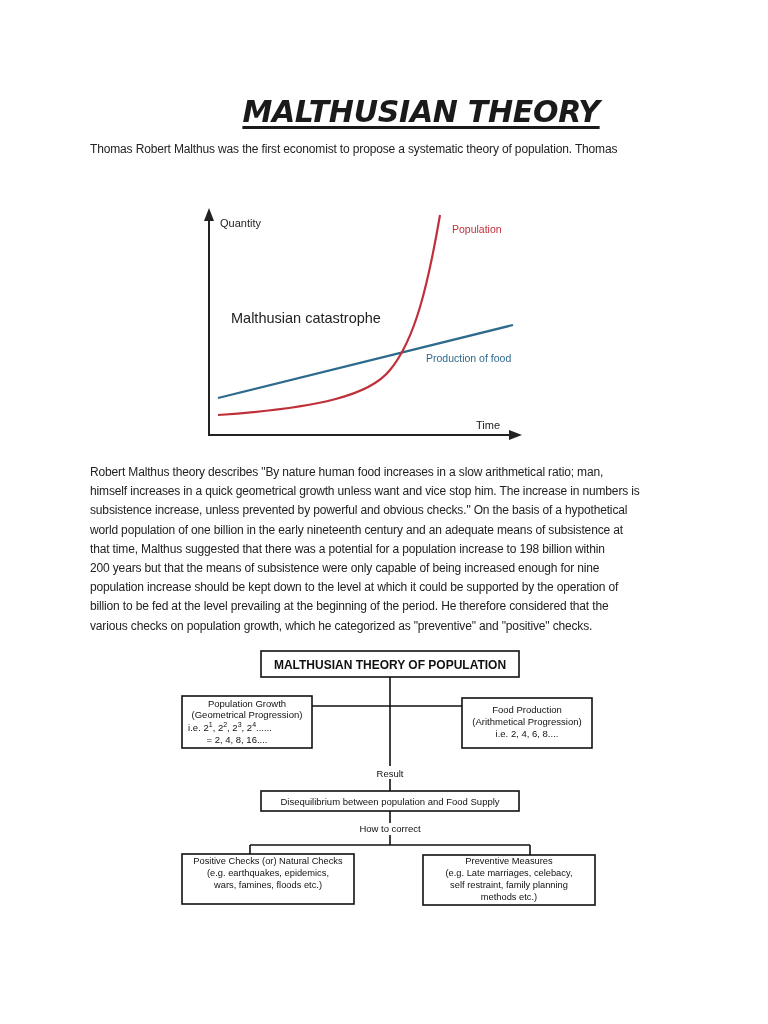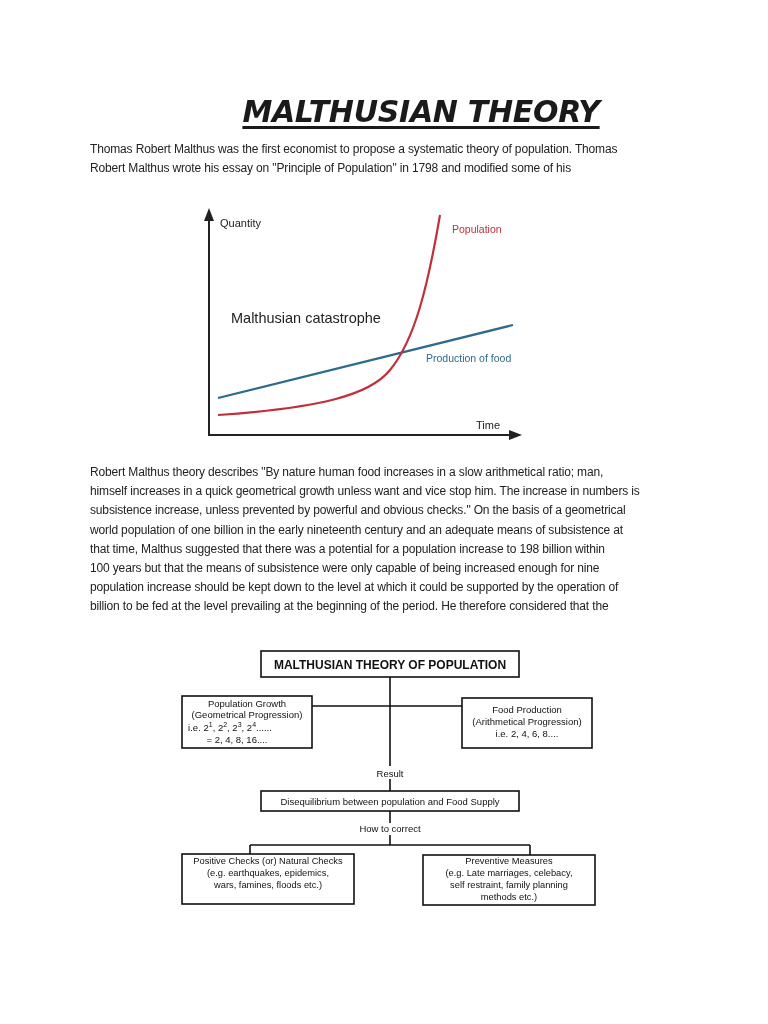--- a/index.html
+++ b/index.html
@@ -13,21 +13,20 @@
   #graph { position: absolute; left: 200px; top: 205px; }
   #flow { position: absolute; left: 170px; top: 648px; }
 </style>
 </head>
 <body>
 
 <div class="title">MALTHUSIAN THEORY</div>
 
 <div class="para" id="p1">
   <span class="ln">Thomas Robert Malthus was the first economist to propose a systematic theory of population. Thomas</span>
-  <span class="ln">Robert Malthus wrote his essay on "Principle of Population" in 1798 and modified some of his</span>
 </div>
 
 <svg id="graph" width="330" height="240" viewBox="0 0 330 240">
   <defs></defs>
 
   <line x1="9" y1="12" x2="9" y2="231" stroke="#222" stroke-width="2"></line>
   <polygon points="9,3 4,16 14,16" fill="#222"></polygon>
   <line x1="9" y1="230" x2="314" y2="230" stroke="#222" stroke-width="2"></line>
   <polygon points="322,230 309,225 309,235" fill="#222"></polygon>
 
@@ -38,26 +37,27 @@
   <text x="20" y="22" font-size="11" fill="#222">Quantity</text>
   <text x="276" y="224" font-size="11" fill="#222">Time</text>
   <text x="31" y="118" font-size="14.5" fill="#222">Malthusian catastrophe</text>
   <text id="pop-label" x="252" y="28" font-size="10.5" fill="#c0303a">Population</text>
   <text id="food-label" x="226" y="157" font-size="10.5" fill="#2e6a8c">Production of food</text>
 </svg>
 
 <div class="para" id="p2">
   <span class="ln">Robert Malthus theory describes "By nature human food increases in a slow arithmetical ratio; man,</span>
   <span class="ln">himself increases in a quick geometrical growth unless want and vice stop him. The increase in numbers is</span>
-  <span class="ln">subsistence increase, unless prevented by powerful and obvious checks." On the basis of a geometrical</span>
+  <span class="ln">subsistence increase, unless prevented by powerful and obvious checks." On the basis of a hypothetical</span>
   <span class="ln">world population of one billion in the early nineteenth century and an adequate means of subsistence at</span>
   <span class="ln">that time, Malthus suggested that there was a potential for a population increase to 198 billion within</span>
-  <span class="ln">100 years but that the means of subsistence were only capable of being increased enough for nine</span>
+  <span class="ln">200 years but that the means of subsistence were only capable of being increased enough for nine</span>
   <span class="ln">population increase should be kept down to the level at which it could be supported by the operation of</span>
   <span class="ln">billion to be fed at the level prevailing at the beginning of the period. He therefore considered that the</span>
+  <span class="ln">various checks on population growth, which he categorized as "preventive" and "positive" checks.</span>
 </div>
 
 <svg id="flow" width="430" height="262" viewBox="0 0 430 262">
   <g stroke="#111" stroke-width="1.6" fill="none">
 
     <rect x="91" y="3" width="258" height="26"></rect>
     <line x1="220" y1="29" x2="220" y2="58"></line>
     <line x1="142" y1="58" x2="292" y2="58"></line>
 
     <rect x="12" y="48" width="130" height="52"></rect>

